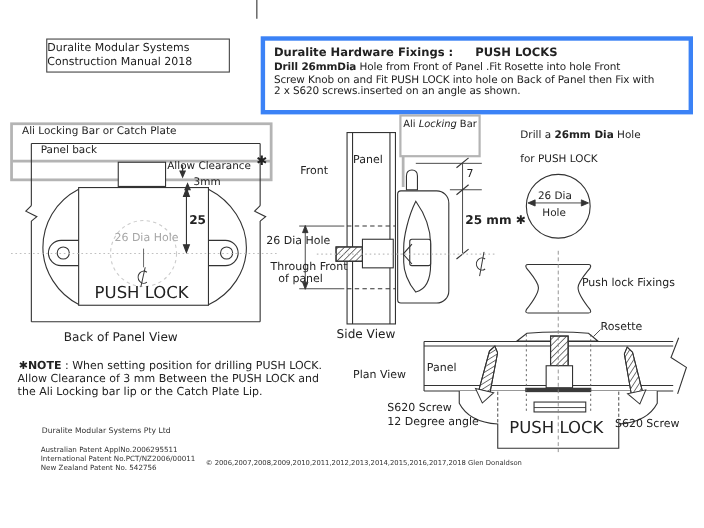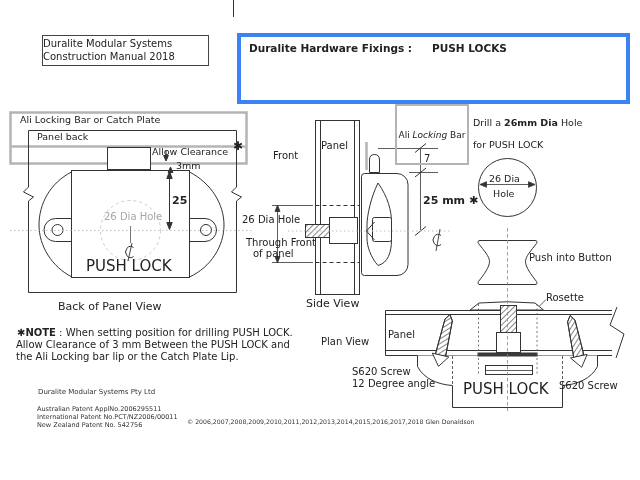--- a/index.html
+++ b/index.html
@@ -15,21 +15,21 @@
   .gray{color:#a6a6a6;}
   .star{font-size:12px;font-weight:bold;}
   .box1{position:absolute;left:42px;top:35px;width:165px;height:28px;border:1px solid #444;
         text-align:left;font-size:10px;line-height:13px;padding-top:1px;}
   .box2{position:absolute;left:237px;top:33px;width:369px;height:53px;border:4px solid #3b82f6;
         padding:5px 8px;}
   .box2 .title{font-weight:bold;font-size:10.5px;}
   .box2 .title .val{margin-left:20px;}
   .box2 .body{margin-top:3px;font-size:9.5px;line-height:10.5px;letter-spacing:-0.1px;}
   .alibox{position:absolute;left:363px;top:104px;width:70px;height:33px;border:2.5px solid #b4b4b4;
-          text-align:center;font-size:9px;padding-top:24px;margin-left:32px;}
+          text-align:center;font-size:9px;padding-top:2px;}
   .small7{font-size:7px;color:#333;}
   .small65{font-size:6.5px;color:#333;}
   .small62{font-size:6.2px;color:#333;}
 </style>
 </head>
 <body>
 
 <div class="stage">
 
 <svg class="art" width="640" height="480" viewBox="0 0 640 480">
@@ -179,20 +179,25 @@
 </svg>
 
 <div class="box1">
   <div>Duralite Modular Systems</div>
   <div>Construction Manual 2018</div>
 </div>
 
 <div class="box2">
   <div class="title">
     <span>Duralite Hardware Fixings :</span><span class="val">PUSH LOCKS</span>
+  </div>
+  <div class="body">
+    <div><span class="b">Drill 26mmDia</span><span> Hole from Front of Panel .Fit Rosette into hole Front</span></div>
+    <div>Screw Knob on and Fit PUSH LOCK into hole on Back of Panel then Fix with</div>
+    <div>2 x  S620 screws.inserted  on an angle as shown.</div>
   </div>
 </div>
 
 <div class="lbl s95" style="left:20px;top:114px;">Ali Locking Bar or Catch Plate</div>
 <div class="lbl s95" style="left:37px;top:131px;">Panel back</div>
 <div class="lbl s95" style="left:152px;top:146px;">Allow Clearance</div>
 <div class="lbl star" style="left:233px;top:141px;">✱</div>
 <div class="lbl s95" style="left:176px;top:160px;">3mm</div>
 <div class="lbl s11 b" style="left:172px;top:195px;">25</div>
 <div class="lbl gray" style="left:104px;top:211px;">26 Dia Hole</div>
@@ -209,21 +214,21 @@
   <span>Ali </span><span class="it">Locking</span><span> Bar</span>
 </div>
 <div class="lbl" style="left:424px;top:153px;">7</div>
 <div class="lbl s11 b" style="left:423px;top:195px;">25 mm ✱</div>
 
 <div class="lbl s95" style="left:473px;top:117px;"><span>Drill a </span><span class="b">26mm Dia</span><span> Hole</span></div>
 <div class="lbl s95" style="left:473px;top:139px;">for PUSH LOCK</div>
 <div class="lbl s95" style="left:489px;top:173px;">26 Dia</div>
 <div class="lbl s95" style="left:493px;top:188px;">Hole</div>
 
-<div class="lbl" style="left:529px;top:252px;">Push into Button</div>
+<div class="lbl" style="left:529px;top:252px;">Push lock Fixings</div>
 <div class="lbl" style="left:546px;top:292px;">Rosette</div>
 <div class="lbl" style="left:388px;top:329px;">Panel</div>
 <div class="lbl" style="left:321px;top:336px;">Plan View</div>
 <div class="lbl" style="left:352px;top:366px;">S620 Screw</div>
 <div class="lbl" style="left:352px;top:378px;">12 Degree angle</div>
 <div class="lbl s105" style="left:463px;top:384px;">PUSH LOCK</div>
 <div class="lbl" style="left:559px;top:380px;">S620 Screw</div>
 
 <div class="lbl" style="left:17px;top:327px;"><span class="b">✱NOTE</span><span> : When setting position for drilling PUSH LOCK.</span></div>
 <div class="lbl" style="left:16px;top:339px;">Allow Clearance of  3 mm  Between the PUSH LOCK  and</div>

